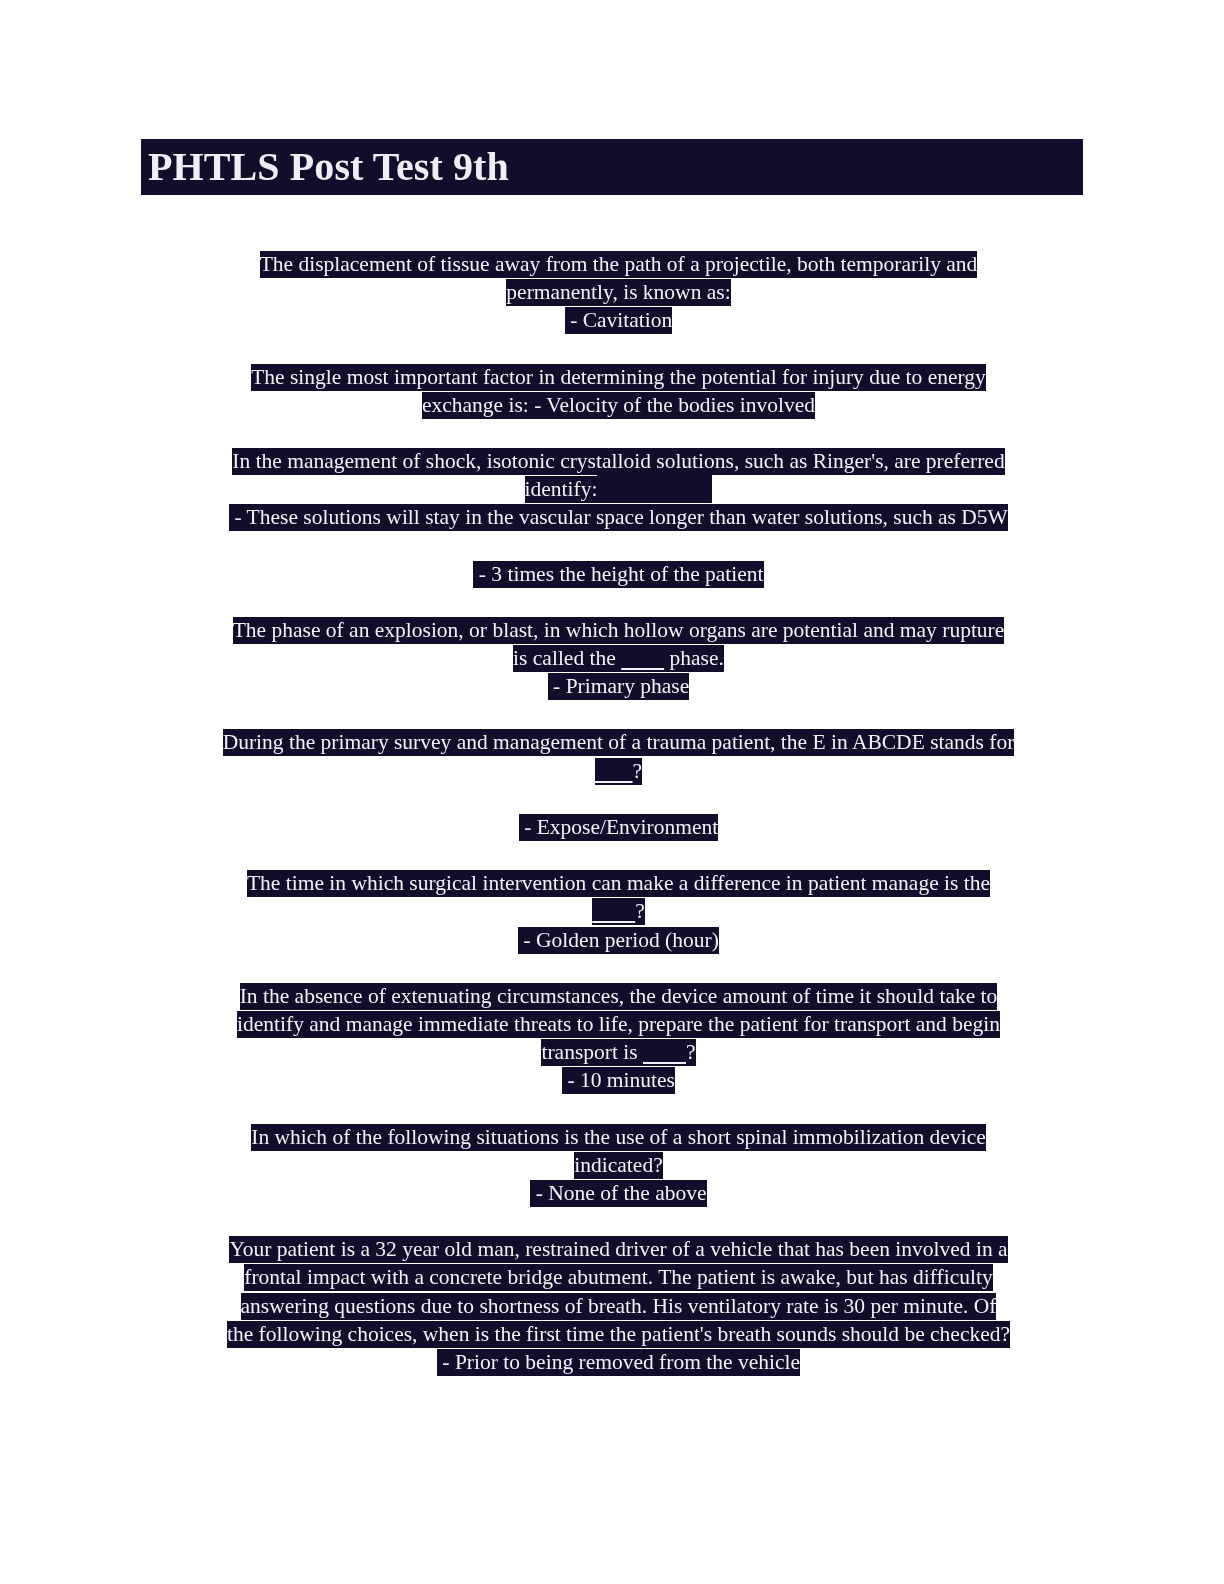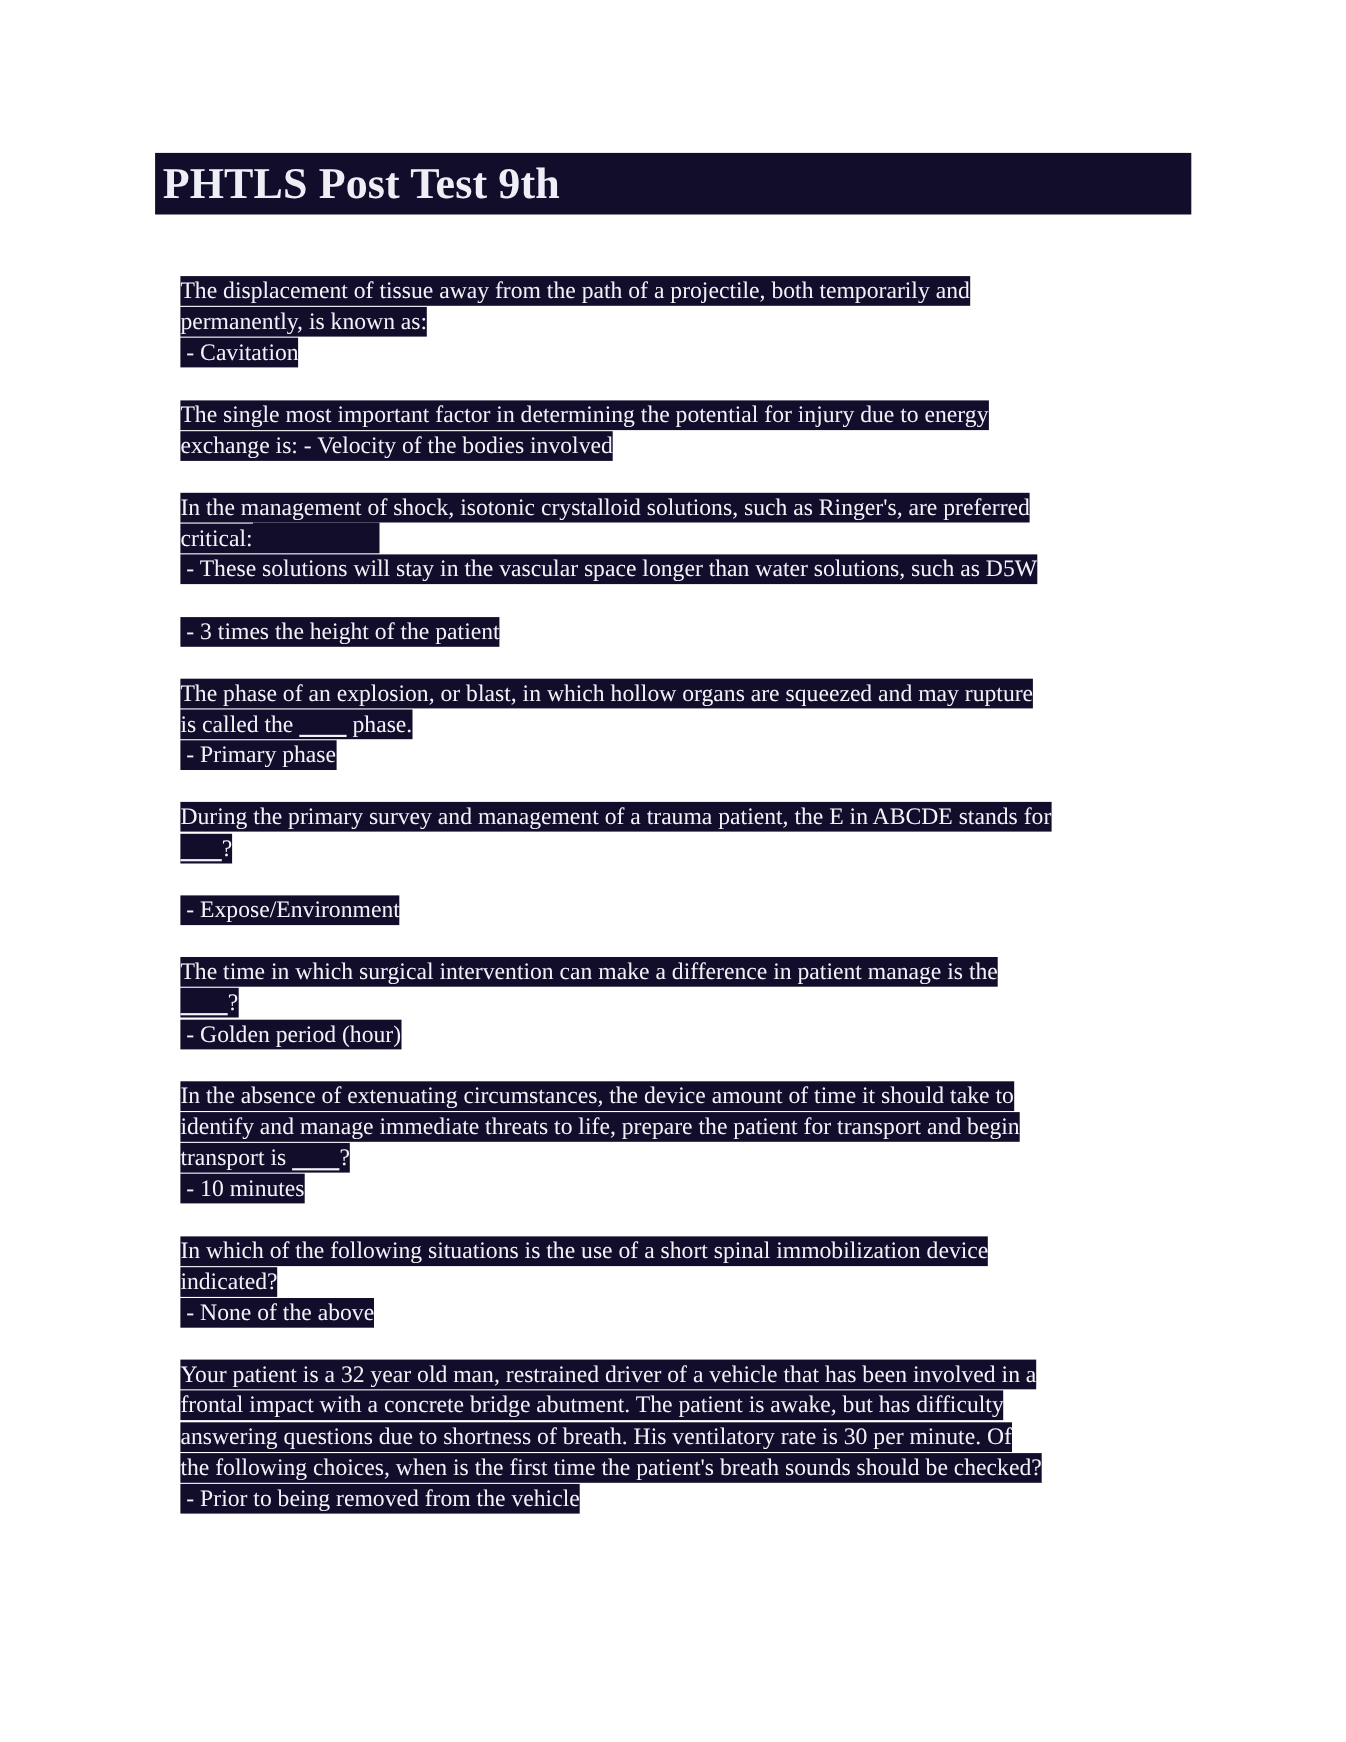--- a/index.html
+++ b/index.html
@@ -13,20 +13,21 @@
     font-family: "Liberation Serif", "DejaVu Serif", serif;
     -webkit-font-smoothing: antialiased;
   }
 
   .page {
     position: relative;
     width: 1224px;
     height: 1584px;
     background: #ffffff;
     box-sizing: border-box;
+    text-align: center;
   }
 
   
   .title-bar {
     position: absolute;
     left: 141px;
     top: 139px;
     width: 942px;
     height: 56px;
     background: #110D2B;
@@ -101,28 +102,28 @@
         <div class="line"><span class="hl">The displacement of tissue away from the path of a projectile, both temporarily and</span></div>
         <div class="line"><span class="hl">permanently, is known as:</span></div>
         <div class="line"><span class="hl"> - Cavitation</span></div>
       </div>
       <div class="qblock">
         <div class="line"><span class="hl">The single most important factor in determining the potential for injury due to energy</span></div>
         <div class="line"><span class="hl">exchange is: - Velocity of the bodies involved</span></div>
       </div>
       <div class="qblock">
         <div class="line"><span class="hl">In the management of shock, isotonic crystalloid solutions, such as Ringer's, are preferred</span></div>
-        <div class="line"><span class="hl">critical:</span><span class="pad" style="width: 115px;">&nbsp;</span></div>
+        <div class="line"><span class="hl">identify:</span><span class="pad" style="width: 115px;">&nbsp;</span></div>
         <div class="line"><span class="hl"> - These solutions will stay in the vascular space longer than water solutions, such as D5W</span></div>
       </div>
       <div class="qblock">
         <div class="line"><span class="hl"> - 3 times the height of the patient</span></div>
       </div>
       <div class="qblock">
-        <div class="line"><span class="hl">The phase of an explosion, or blast, in which hollow organs are squeezed and may rupture</span></div>
+        <div class="line"><span class="hl">The phase of an explosion, or blast, in which hollow organs are potential and may rupture</span></div>
         <div class="line"><span class="hl">is called the <span class="blank">        </span> phase.</span></div>
         <div class="line"><span class="hl"> - Primary phase</span></div>
       </div>
       <div class="qblock">
         <div class="line"><span class="hl">During the primary survey and management of a trauma patient, the E in ABCDE stands for</span></div>
         <div class="line"><span class="hl"><span class="blank">       </span>?</span></div>
         <div class="line gap"></div>
         <div class="line"><span class="hl"> - Expose/Environment</span></div>
       </div>
       <div class="qblock">

